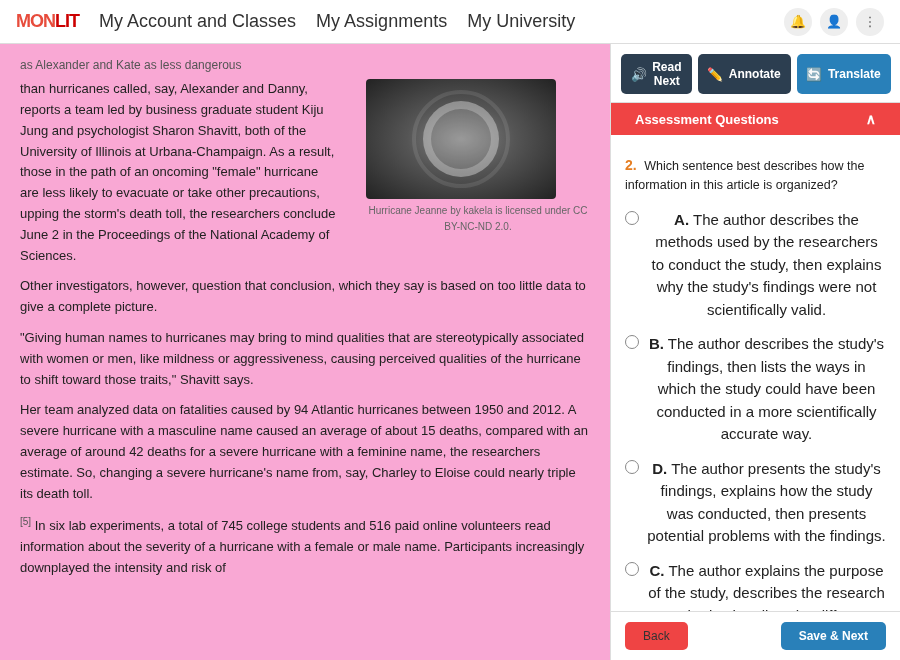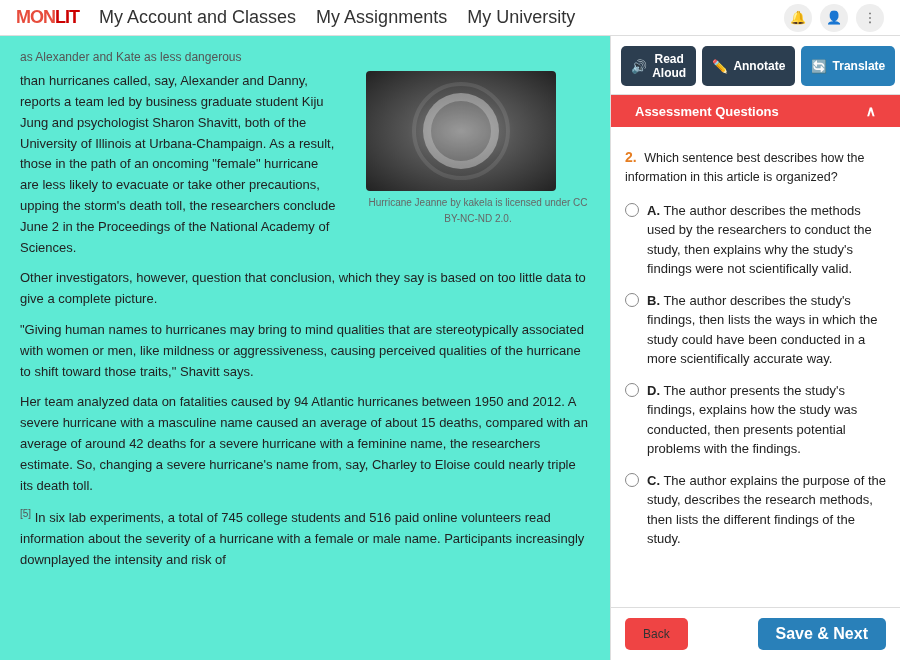--- a/index.html
+++ b/index.html
@@ -17,21 +17,21 @@
       display: flex;
       flex-direction: column;
     }
     
     .navbar {
       display: flex;
       align-items: center;
       background: #fff;
       border-bottom: 1px solid #ddd;
       padding: 4px 16px;
-      height: 36px;
+      height: 44px;
       flex-shrink: 0;
     }
     .nav-logo {
       font-weight: 900;
       font-size: 18px;
       letter-spacing: -1px;
       color: #000;
       margin-right: 20px;
     }
     .nav-logo span { color: #e74c3c; }
@@ -72,21 +72,21 @@
     }
 
     
     .reading-pane {
       flex: 1;
       padding: 12px 20px;
       overflow-y: auto;
       font-size: 13px;
       line-height: 1.6;
       color: #222;
-      background: #5eead4;
+      background: #f9a8d4;
     }
     .reading-pane .partial-text {
       color: #555;
       font-size: 12px;
       margin-bottom: 4px;
     }
     .article-body {
       display: flex;
       flex-wrap: wrap;
       gap: 16px;
@@ -228,23 +228,24 @@
       width: 14px;
       height: 14px;
       border: 1.5px solid #888;
       border-radius: 50%;
       flex-shrink: 0;
       margin-top: 2px;
       background: #fff;
       display: inline-block;
     }
     .option-text {
-      font-size: 13px;
+      font-size: 15px;
       line-height: 1.5;
       color: #222;
+      text-align: center;
     }
     .option-label { font-weight: bold; }
 
     .assessment-footer {
       padding: 10px 14px;
       display: flex;
       justify-content: space-between;
       border-top: 1px solid #ddd;
     }
     .btn-back {
@@ -254,21 +255,21 @@
       border-radius: 5px;
       font-size: 12px;
       cursor: pointer;
       color: #333;
     }
     .btn-save {
       padding: 7px 18px;
       background: #2980b9;
       border: none;
       border-radius: 5px;
-      font-size: 16px;
+      font-size: 12px;
       cursor: pointer;
       color: #fff;
       font-weight: 600;
     }
   </style>
 </head>
 <body>
 
 <div class="screen">
 
@@ -321,21 +322,21 @@
         <span class="footnote-num">[5]</span>
         <span>In six lab experiments, a total of 745 college students and 516 paid online volunteers read information about the severity of a hurricane with a female or male name. Participants increasingly downplayed the intensity and risk of</span>
       </div>
     </div>
 
     <div class="right-panel">
 
       <div class="toolbar-row">
         <button class="tool-btn read-aloud">
           <span class="tool-btn-icon">🔊</span>
-          <span>Read Aloud</span>
+          <span>Read Next</span>
         </button>
         <button class="tool-btn annotate">
           <span class="tool-btn-icon">✏️</span>
           <span>Annotate</span>
         </button>
         <button class="tool-btn translate">
           <span class="tool-btn-icon">🔄</span>
           <span>Translate</span>
         </button>
       </div>

